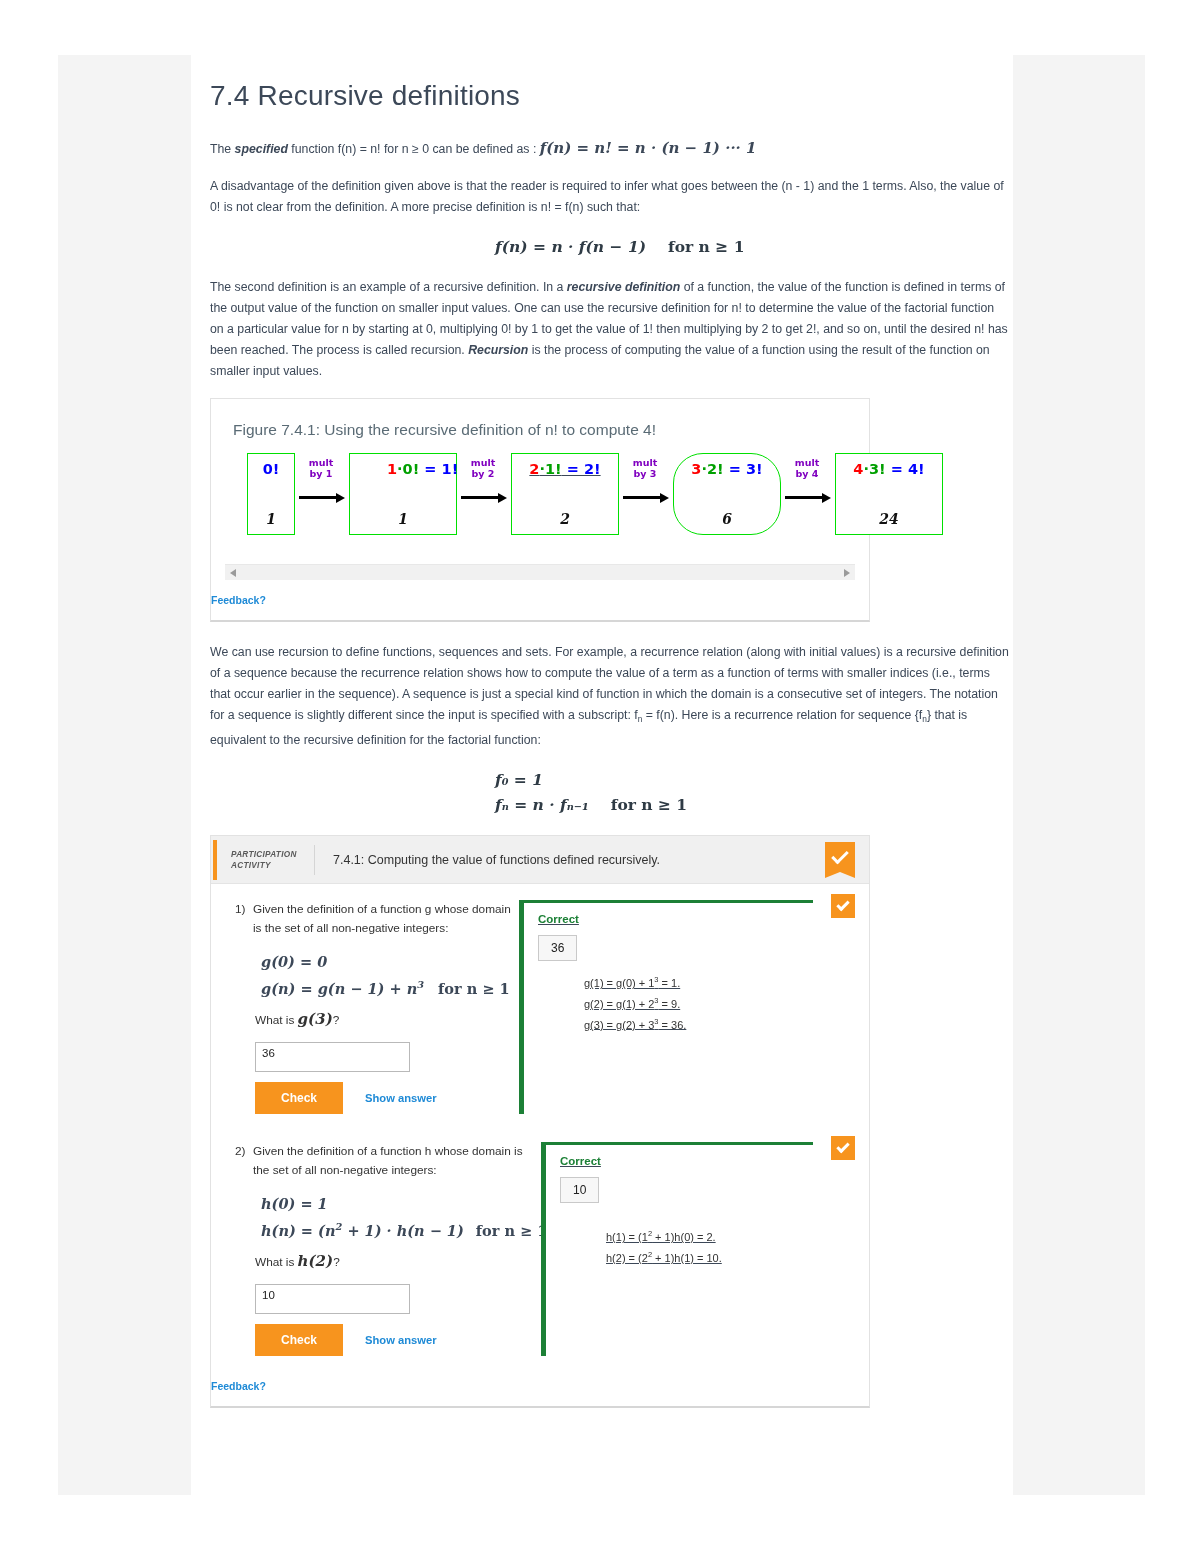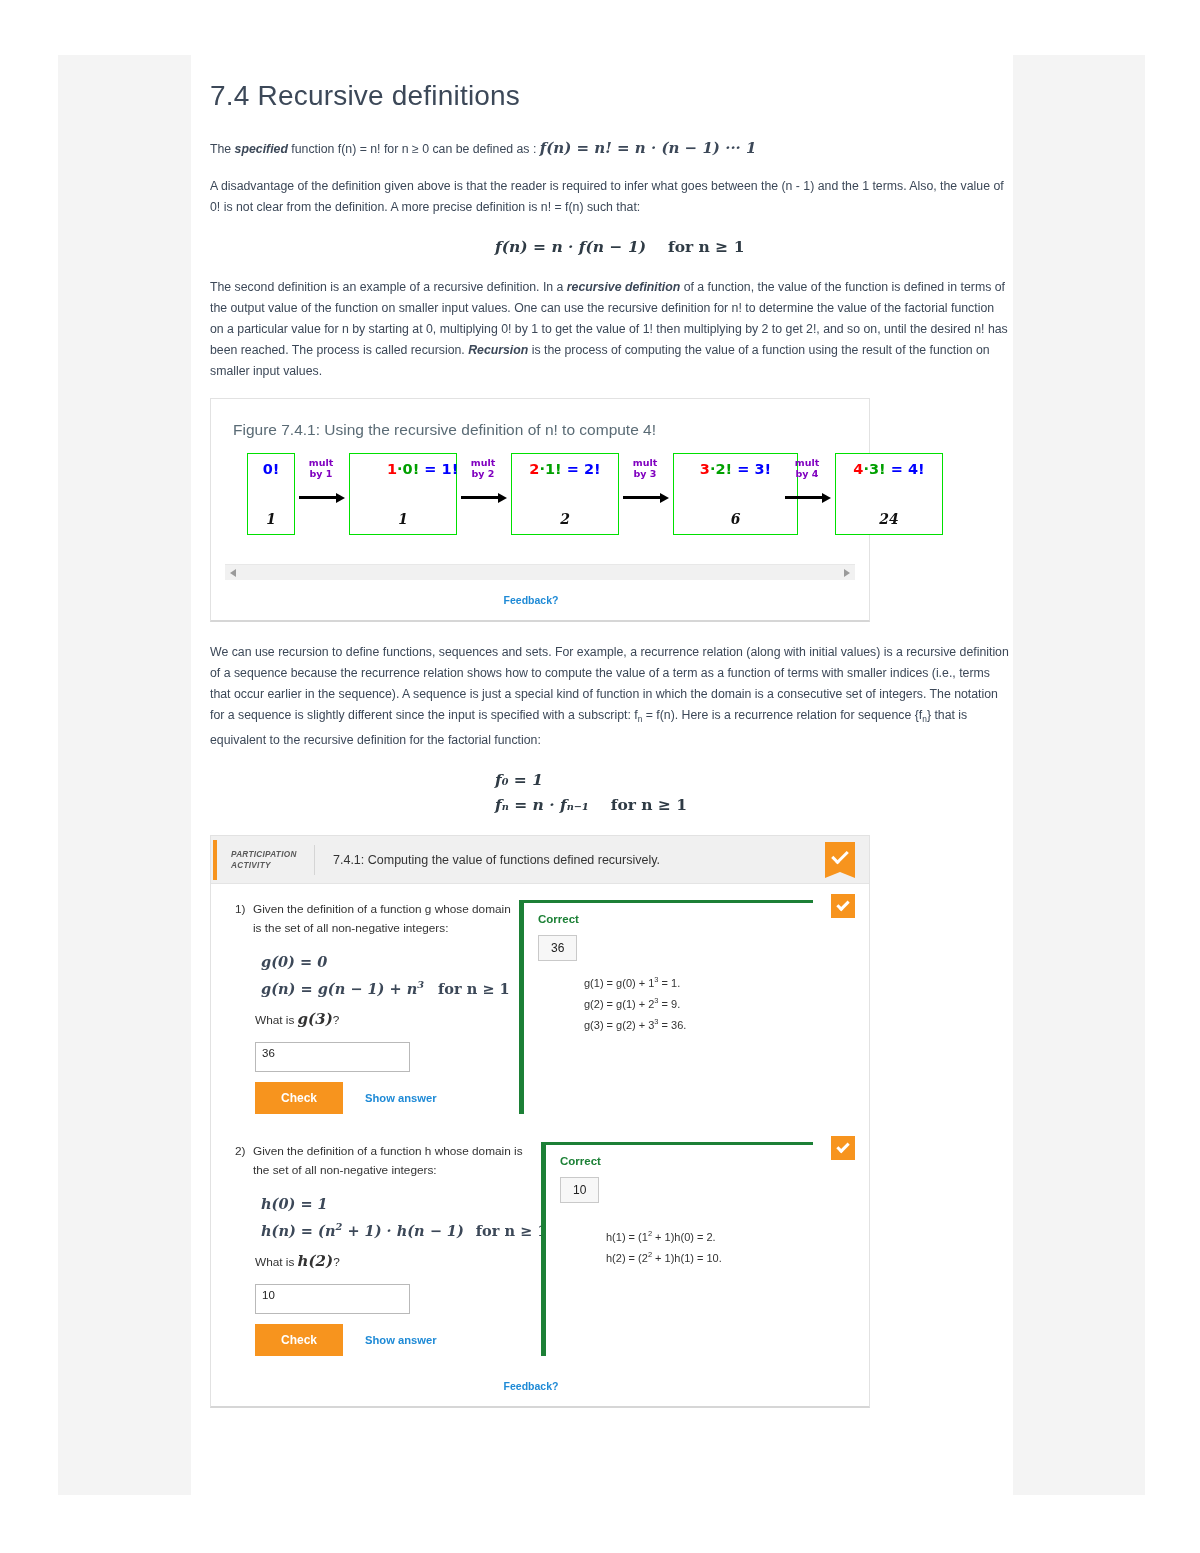--- a/index.html
+++ b/index.html
@@ -141,21 +141,21 @@
     margin:10px 14px 0 14px;
     height:16px;
     background:#f1f1f1;
     border-top:1px solid #e8e8e8;
     position:relative;
   }
   .hscroll .tri { position:absolute; top:4px; width:0;height:0; }
   .hscroll .tri.l { left:5px; border-top:4px solid transparent;border-bottom:4px solid transparent;border-right:6px solid #9a9a9a; }
   .hscroll .tri.r { right:5px; border-top:4px solid transparent;border-bottom:4px solid transparent;border-left:6px solid #9a9a9a; }
 
-  .feedback-row { text-align:center; padding:10px 18px 12px 0; }
+  .feedback-row { text-align:left; padding:10px 18px 12px 0; }
   .feedback-link {
     color:#1e8ad6;
     font-size:10.5px;
     font-weight:bold;
     text-decoration:none;
     cursor:pointer;
   }
 
   
   .activity {
@@ -271,20 +271,21 @@
   }
 
   .explain {
     border-left:5px solid #1c8036;
     border-top:3px solid #1c8036;
     padding:10px 14px 12px 14px;
     margin-left:8px;
     min-height:130px;
     flex:1;
     margin-right:56px;
+    text-decoration:underline;
   }
   .explain .correct {
     color:#1c8036;
     font-weight:bold;
     font-size:11.5px;
     margin-bottom:10px;
   }
   .ans-chip {
     display:inline-block;
     border:1px solid #c9c9c9;
@@ -361,34 +362,34 @@
         </div>
         <div class="mult" style="left:228px;">
           <div>mult</div>
           <div>by 2</div>
         </div>
         <div class="arrow" style="left:232px;width:46px;">
           <div class="shaft" style="width:37px;"></div>
             <div class="head" style="left:37px;"></div>
         </div>
 
-        <div class="fbox" style="left:282px;width:108px;">
+        <div class="fbox" style="left:282px;width:108px;text-decoration:underline;">
           <div class="top"><span class="c-red">2</span><span class="c-green">·1!</span><span class="c-blue"> = 2!</span></div>
           <div class="bot">2</div>
         </div>
         <div class="mult" style="left:390px;">
           <div>mult</div>
           <div>by 3</div>
         </div>
         <div class="arrow" style="left:394px;width:46px;">
           <div class="shaft" style="width:37px;"></div>
             <div class="head" style="left:37px;"></div>
         </div>
 
-        <div class="fbox" style="left:444px;width:125px;">
+        <div class="fbox" style="left:444px;width:108px;border-radius:30px;">
           <div class="top"><span class="c-red">3</span><span class="c-green">·2!</span><span class="c-blue"> = 3!</span></div>
           <div class="bot">6</div>
         </div>
         <div class="mult" style="left:552px;">
           <div>mult</div>
           <div>by 4</div>
         </div>
         <div class="arrow" style="left:556px;width:46px;">
           <div class="shaft" style="width:37px;"></div>
             <div class="head" style="left:37px;"></div>

